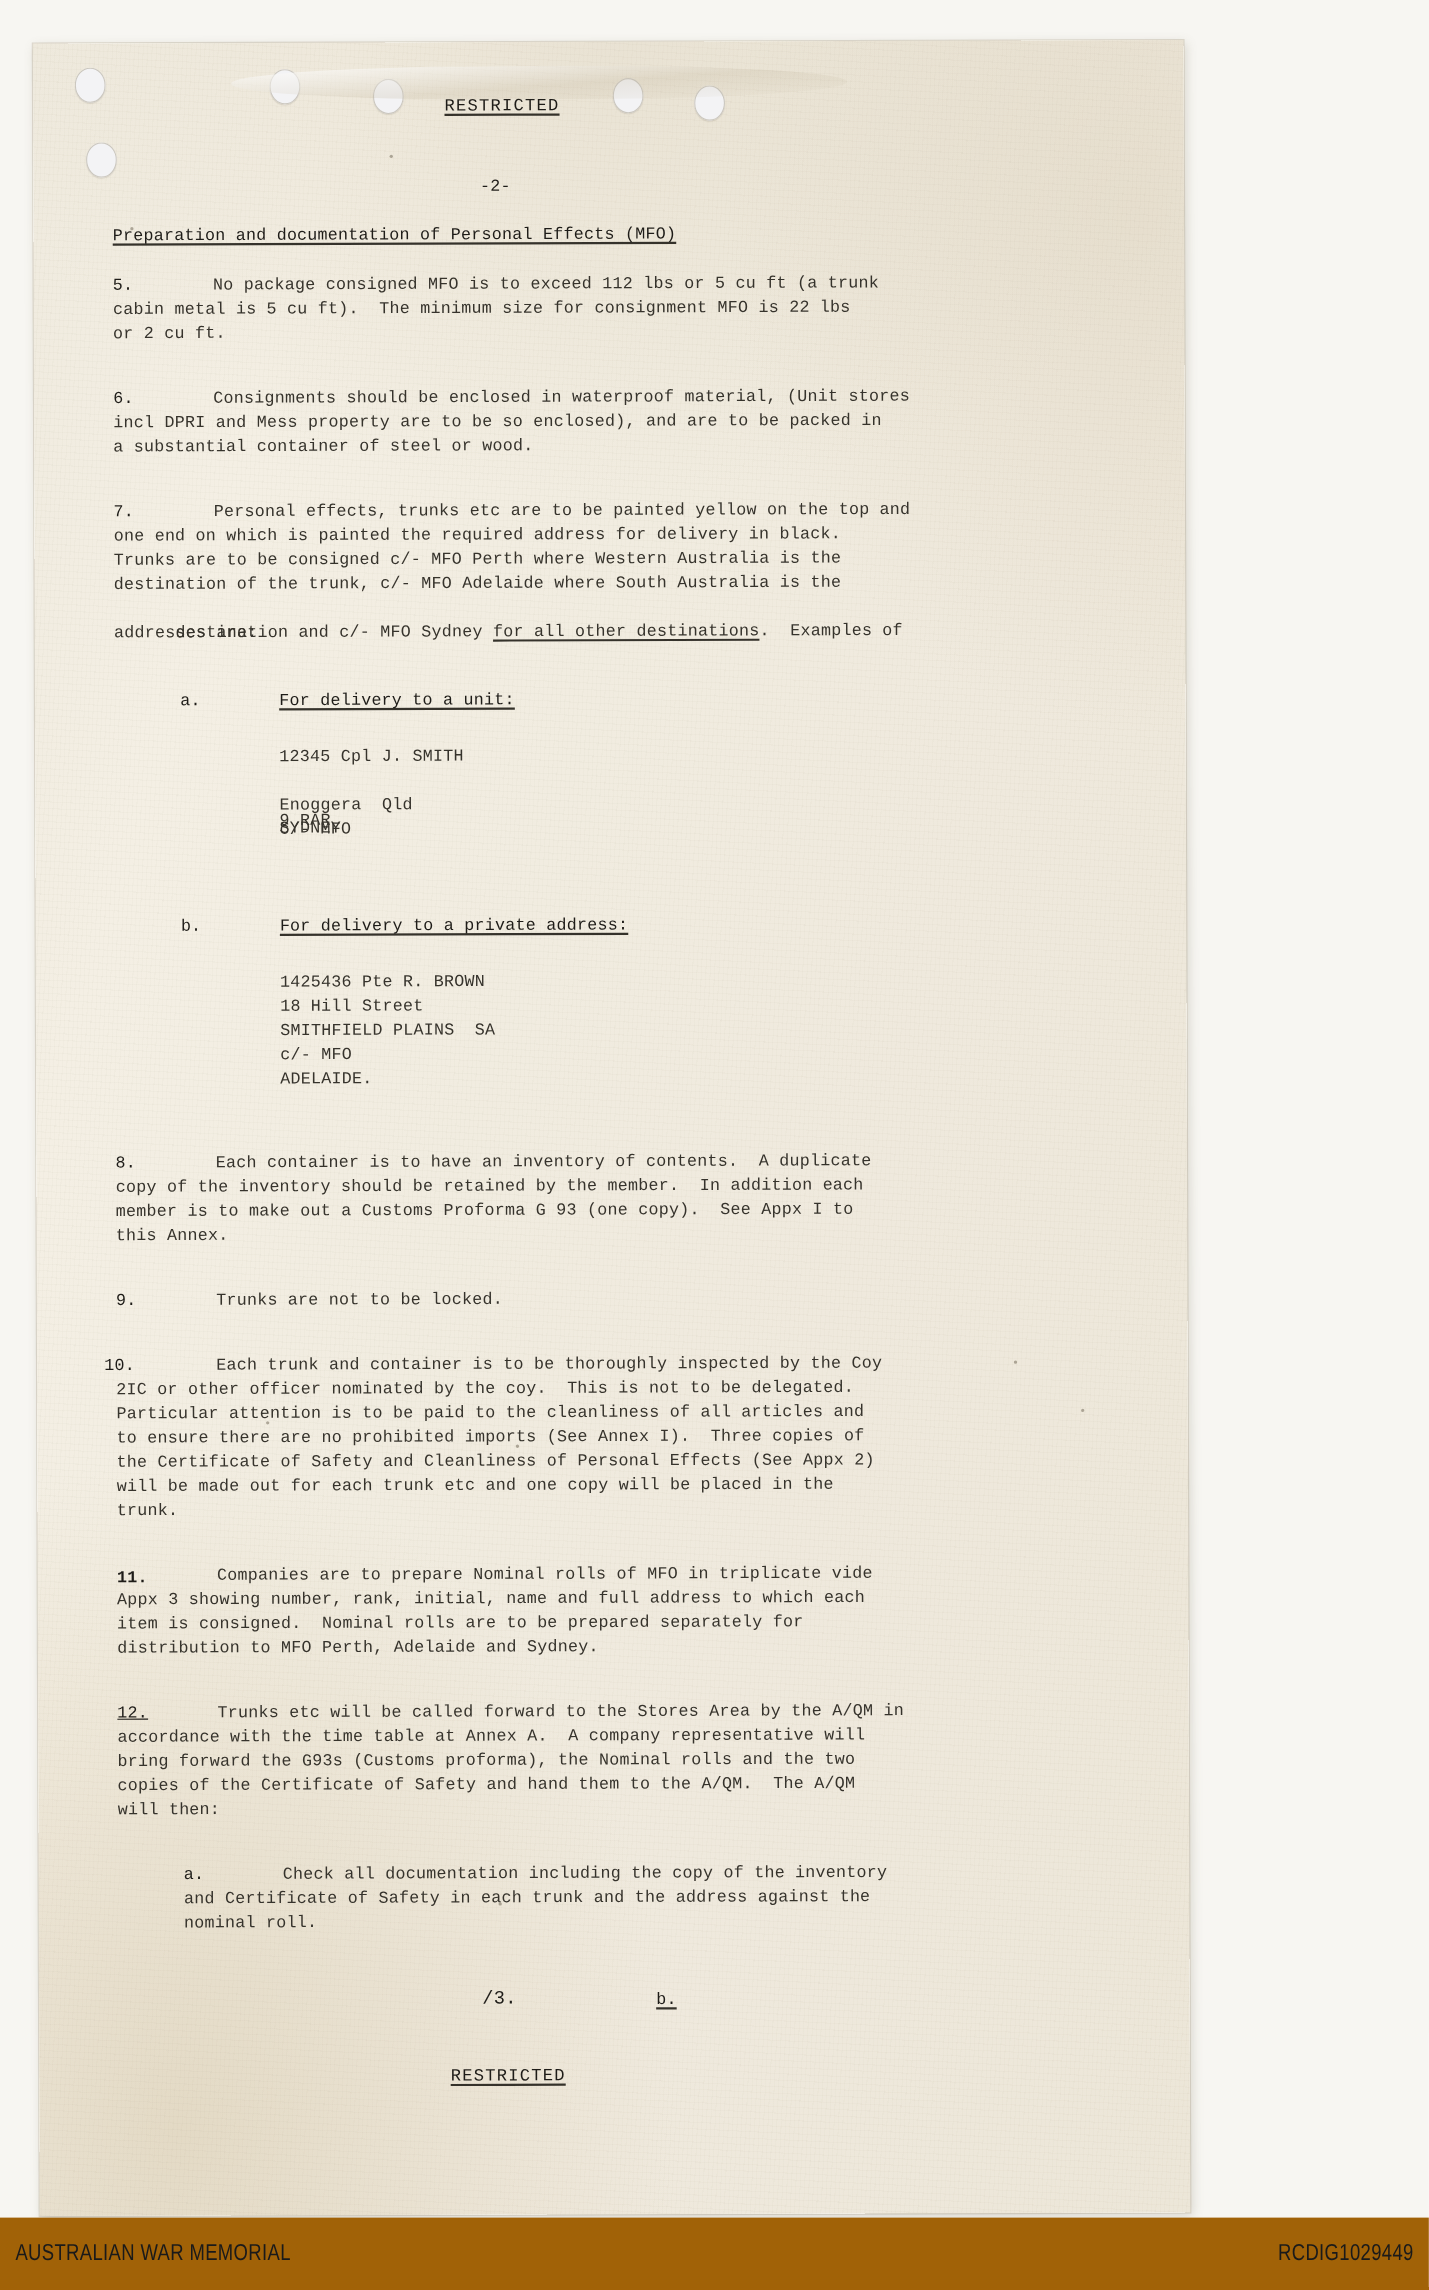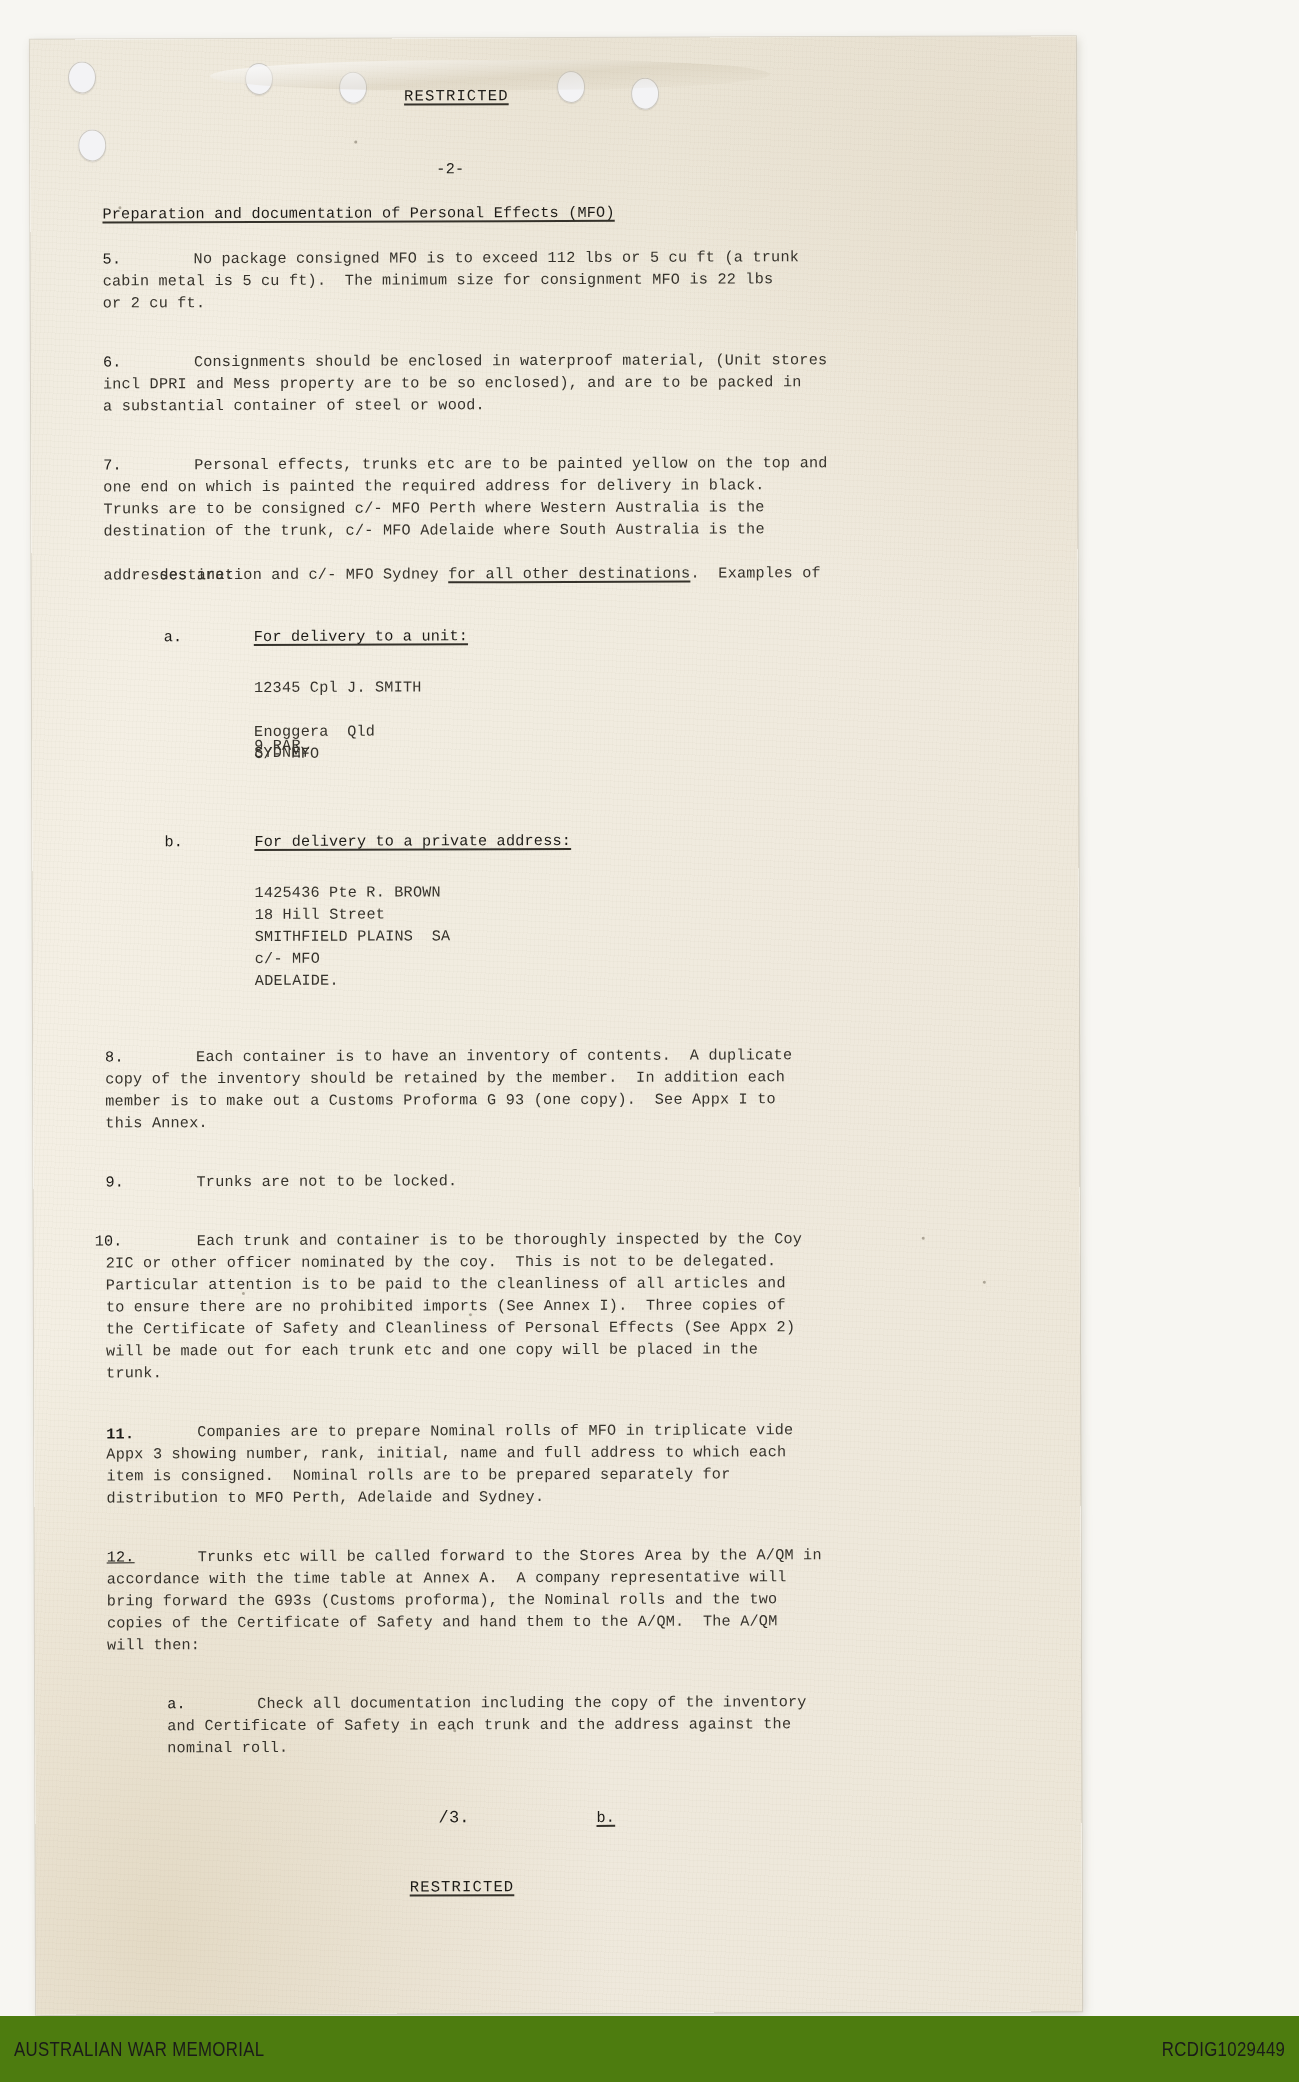--- a/index.html
+++ b/index.html
@@ -106,21 +106,21 @@
     font-size: 15.6px;
   }
 
   
   #footer-bar {
     position: absolute;
     left: 0;
     top: 2016px;
     width: 1299px;
     height: 66px;
-    background: #4d7c0f;
+    background: #a16207;
     display: flex;
     align-items: center;
     justify-content: space-between;
     box-sizing: border-box;
     padding: 0 14px;
   }
   #footer-bar span {
     font-family: "Liberation Sans", sans-serif;
     font-size: 21px;
     letter-spacing: 0.4px;

